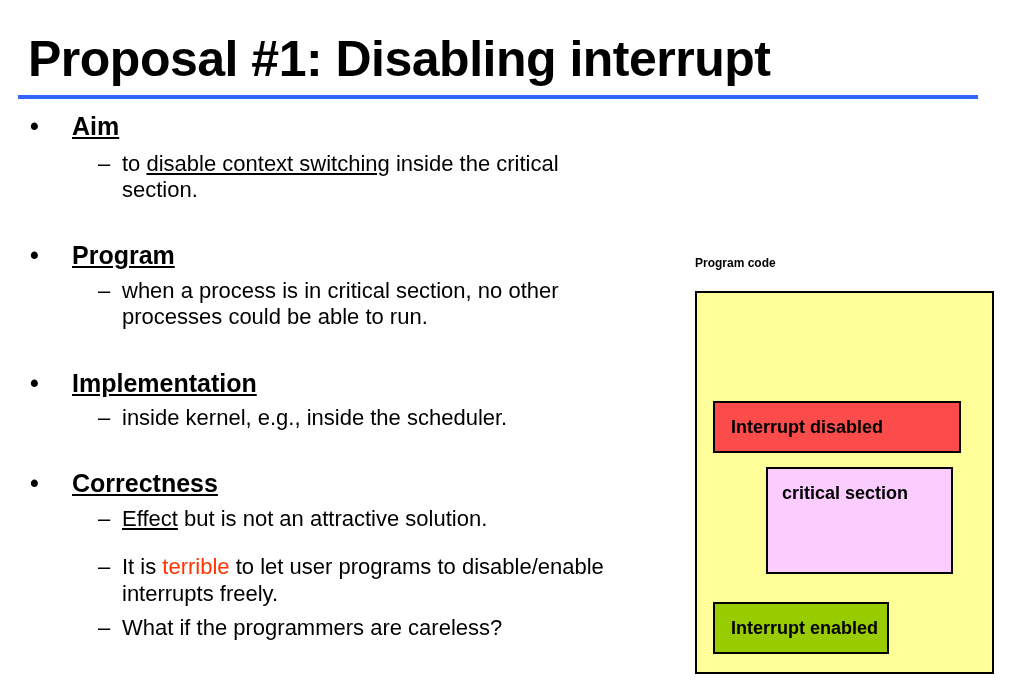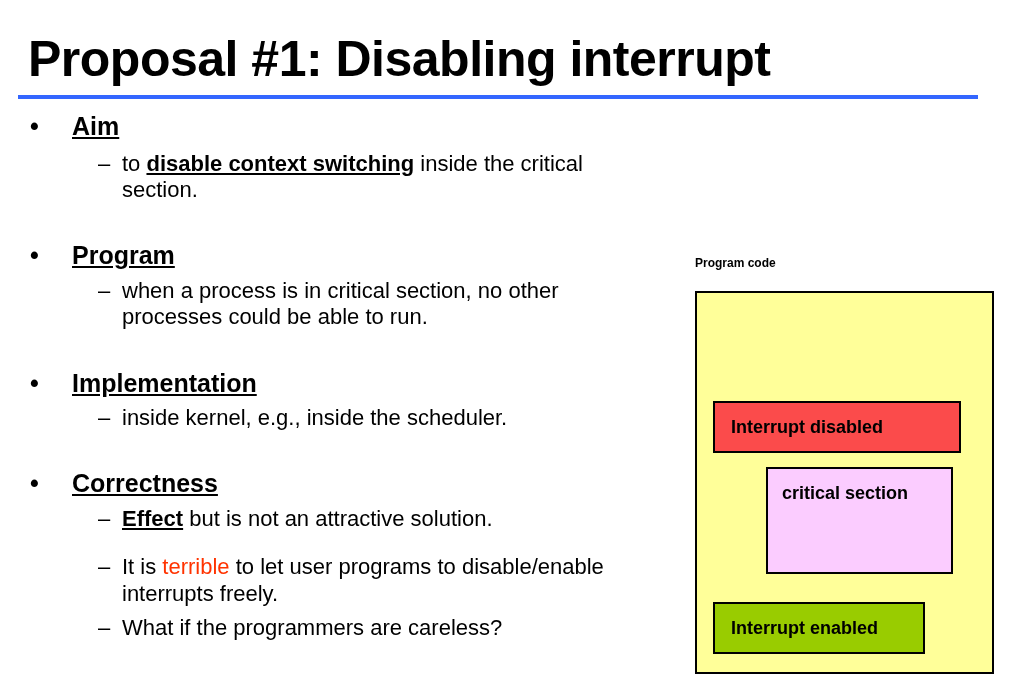--- a/index.html
+++ b/index.html
@@ -79,21 +79,21 @@
   }
   .lvl2 .marker {
     position: absolute;
     left: 98px;
     top: 0;
     font-size: 22px;
     line-height: 1.2;
   }
 
   .b-u {
-    font-weight: bold;
+    font-weight: normal;
     text-decoration: underline;
   }
   .red-word {
     color: #ff3300;
   }
 
   
   .gap-aim      { height: 9px; }
   .gap-sec      { height: 38px; }
   .gap-sec-sm   { height: 8px; }
@@ -140,21 +140,21 @@
     top: 467px;
     width: 187px;
     height: 107px;
     background: #fbccff;
     padding-left: 14px;
     padding-top: 14px;
   }
   #box-interrupt-enabled {
     left: 713px;
     top: 602px;
-    width: 212px;
+    width: 176px;
     height: 52px;
     background: #99cc00;
     display: flex;
     align-items: center;
     padding-left: 16px;
   }
 </style>
 </head>
 <body>
 

